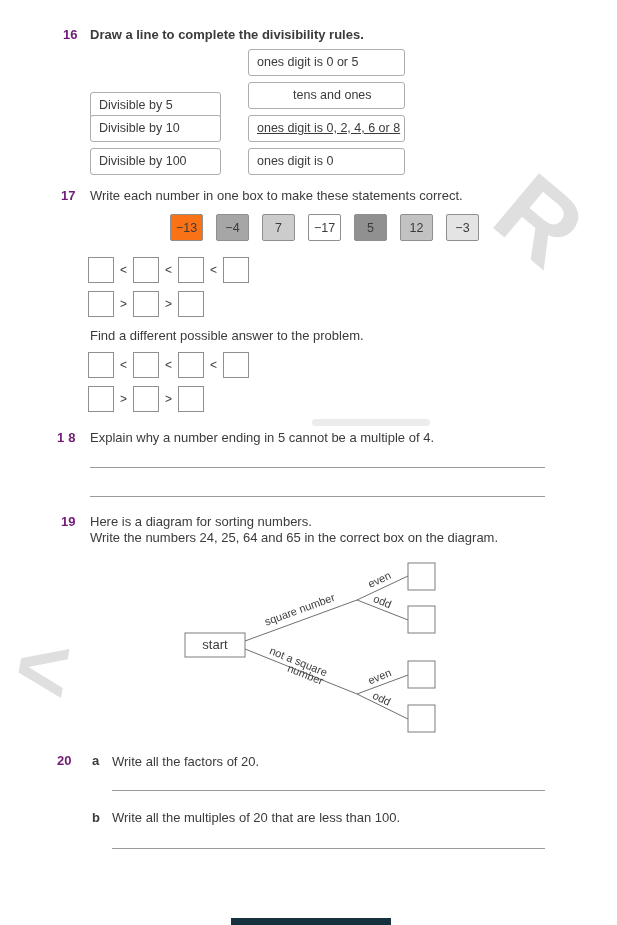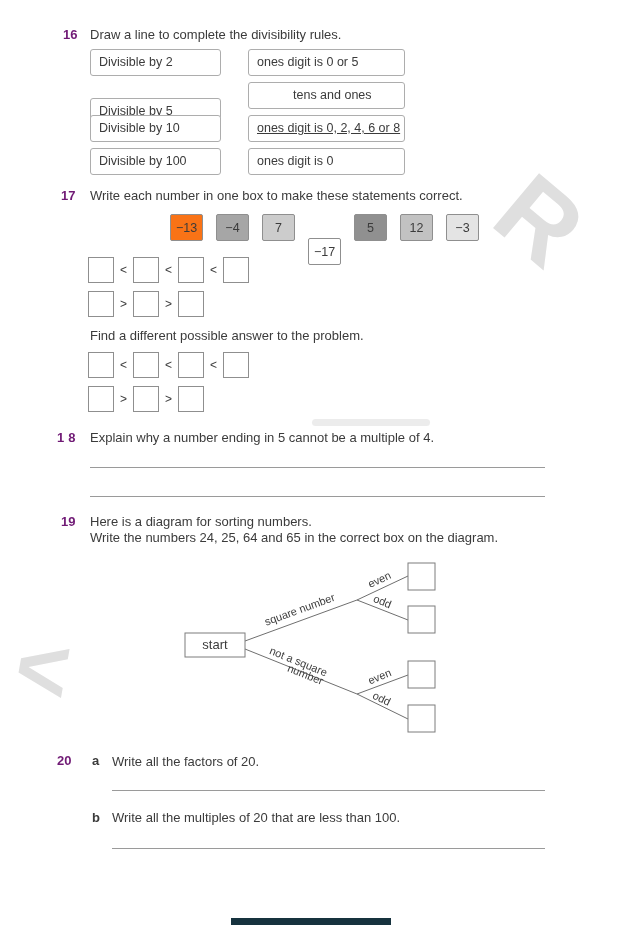--- a/index.html
+++ b/index.html
@@ -49,40 +49,39 @@
 <body>
 
 <div class="page">
 
   <div class="wm wm-tr" style="color: rgb(223, 223, 223);">R</div>
   <div class="wm wm-left" style="color: rgb(223, 223, 223);">&lt;</div>
   <div class="artifact"></div>
   <div class="footer-bar" style="background: rgb(22, 50, 62);"></div>
 
   <div class="qnum" style="left:63px; top:27px;">16</div>
-  <div class="prompt" style="left:90px; top:27px;">Draw a line to complete the divisibility rules.</div>
+  <div class="prompt" style="left:90px; top:27px;font-weight:bold;">Draw a line to complete the divisibility rules.</div>
 
-  <div class="matchbox mb-left" style="top:49px;">Divisible by 2</div>
-  <div class="matchbox mb-left" style="top:98px;">Divisible by 5</div>
+  <div class="matchbox mb-left" style="top:92px;">Divisible by 5</div>
   <div class="matchbox mb-left" style="top:115px;">Divisible by 10</div>
   <div class="matchbox mb-left" style="top:148px;">Divisible by 100</div>
 
   <div class="matchbox mb-right" style="top:49px;">ones digit is 0 or 5</div>
   <div class="matchbox mb-right" style="top:82px;padding-left:44px;">tens and ones digits are 0</div>
   <div class="matchbox mb-right" style="top:115px;text-decoration:underline;">ones digit is 0, 2, 4, 6 or 8</div>
   <div class="matchbox mb-right" style="top:148px;">ones digit is 0</div>
 
   <div class="qnum" style="left:61px; top:188px;">17</div>
   <div class="prompt" style="left:90px; top:188px;">Write each number in one box to make these statements correct.</div>
 
   <div class="tile-row">
     <div class="tile" style="background: #f97316;">−13</div>
     <div class="tile" style="background: rgb(166, 166, 166);">−4</div>
     <div class="tile" style="background: rgb(204, 204, 204);">7</div>
-    <div class="tile" style="background: rgb(255, 255, 255); margin-top: 24px;">−17</div>
+    <div class="tile" style="background: rgb(255, 255, 255);">−17</div>
     <div class="tile" style="background: rgb(144, 144, 144);">5</div>
     <div class="tile" style="background: rgb(194, 194, 194);">12</div>
     <div class="tile" style="background: rgb(228, 228, 228);">−3</div>
   </div>
 
   <div class="cmp-row" style="top:257px;">
     <span class="abox"></span>
     <span class="op">&lt;</span>
     <span class="abox"></span>
     <span class="op">&lt;</span>

